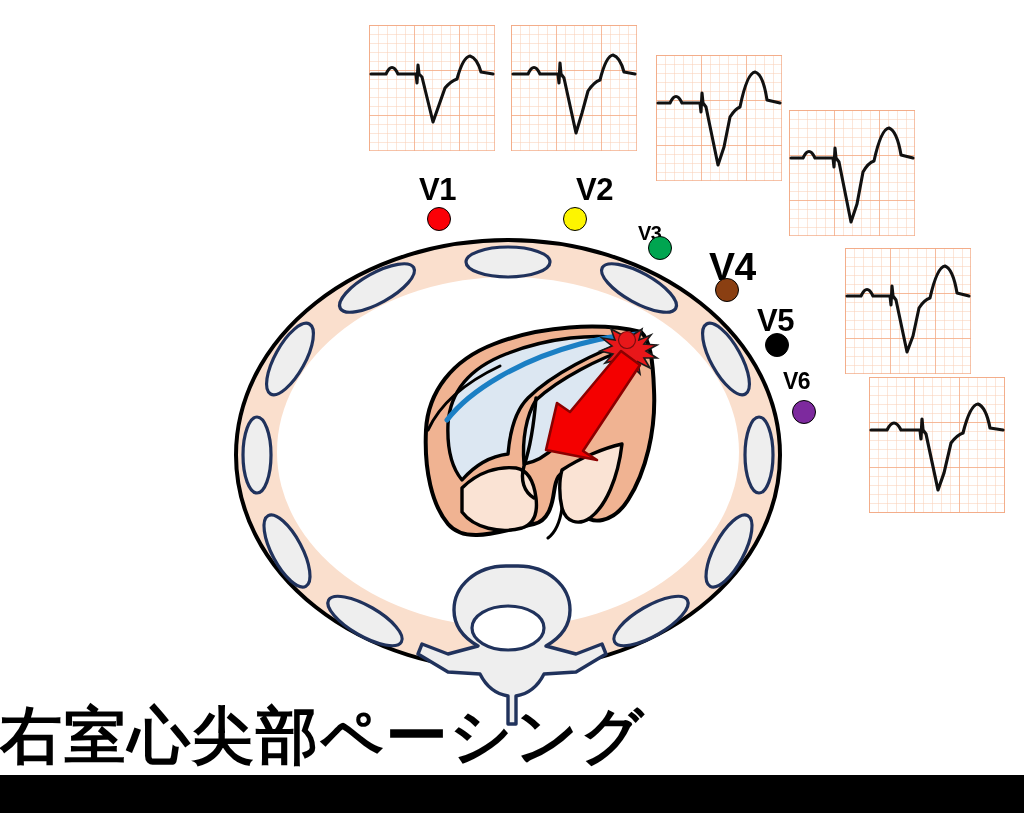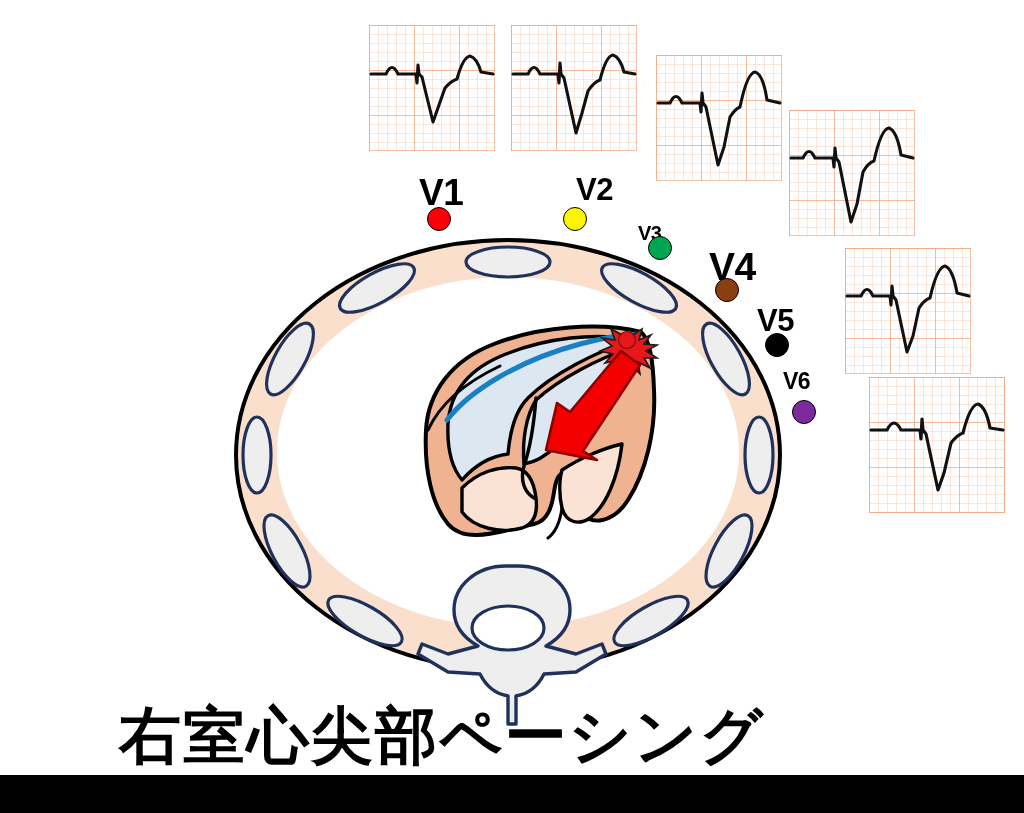--- a/index.html
+++ b/index.html
@@ -4,21 +4,21 @@
 <style>
   html,body{margin:0;padding:0;background:#ffffff;}
   body{width:1024px;height:813px;position:relative;overflow:hidden;
        font-family:"Liberation Sans","DejaVu Sans",sans-serif;}
   #stage{position:absolute;left:0;top:0;width:1024px;height:813px;background:#fff;}
   .ecg-panel{position:absolute;}
   .lead-label{position:absolute;font-weight:bold;color:#000;
               font-family:"Liberation Sans","DejaVu Sans",sans-serif;
               letter-spacing:-0.5px;white-space:nowrap;}
   .electrode{position:absolute;border-radius:50%;border:1.6px solid #000;box-sizing:border-box;}
-  #title{position:absolute;left:0;width:884px;text-align:center;
+  #title{position:absolute;left:0;width:884px;text-align:left;
          font-family:"DejaVu Sans","Liberation Sans",sans-serif;
          font-weight:bold;color:#000;white-space:nowrap;}
   #bottom-bar{position:absolute;left:0;width:1024px;background:#000;}
 </style>
 </head>
 <body>
 
 <div id="stage">
 
   <div class="ecg-panel" style="left:369px;top:25px;width:126px;height:126px;">
@@ -133,21 +133,21 @@
 
       <g>
         <path d="M628 338 l14 -9 l-3 11 l12 -5 l-7 9 l13 1 l-11 6 l11 7 l-13 0 l6 10 l-12 -6 l2 12 l-9 -9 l-5 12 l-2 -13 l-10 8 l3 -12 l-12 3 l8 -9 l-13 -3 l12 -5 l-10 -8 l13 2 l-4 -11 z" fill="#e8171a" stroke="#1a1a1a" stroke-width="1.6"></path>
         <circle cx="627" cy="340" r="8.5" fill="#e8171a" stroke="#7a0c0e" stroke-width="1.2"></circle>
       </g>
 
       <path d="M621 351 L640 365 L583 451 L597 460 L546 450 L557 403 L570 412 Z" fill="#f40000" stroke="#8c0000" stroke-width="2.6" stroke-linejoin="round"></path>
     </g>
   </svg>
 
-  <div class="lead-label" style="left:419px;top:172px;font-size:37px;">V1</div>
+  <div class="lead-label" style="left:419px;top:172px;font-size:31px;">V1</div>
   <div class="lead-label" style="left:556px;top:172px;font-size:31px;margin-left:20px;">V2</div>
   <div class="lead-label" style="left:638px;top:222px;font-size:20px;">V3</div>
   <div class="lead-label" style="left:709px;top:245px;font-size:39px;">V4</div>
   <div class="lead-label" style="left:757px;top:303px;font-size:31px;text-align:center;">V5</div>
   <div class="lead-label" style="left:783px;top:368px;font-size:23px;">V6</div>
 
   <div class="electrode" style="left:427px;top:207px;width:24px;height:24px;background:#fb0007;"></div>
   <div class="electrode" style="left:563px;top:207px;width:24px;height:24px;background:#fdf500;"></div>
   <div class="electrode" style="left:648px;top:236px;width:24px;height:24px;background:#00a550;"></div>
   <div class="electrode" style="left:715px;top:278px;width:24px;height:24px;background:#8a3f12;"></div>

